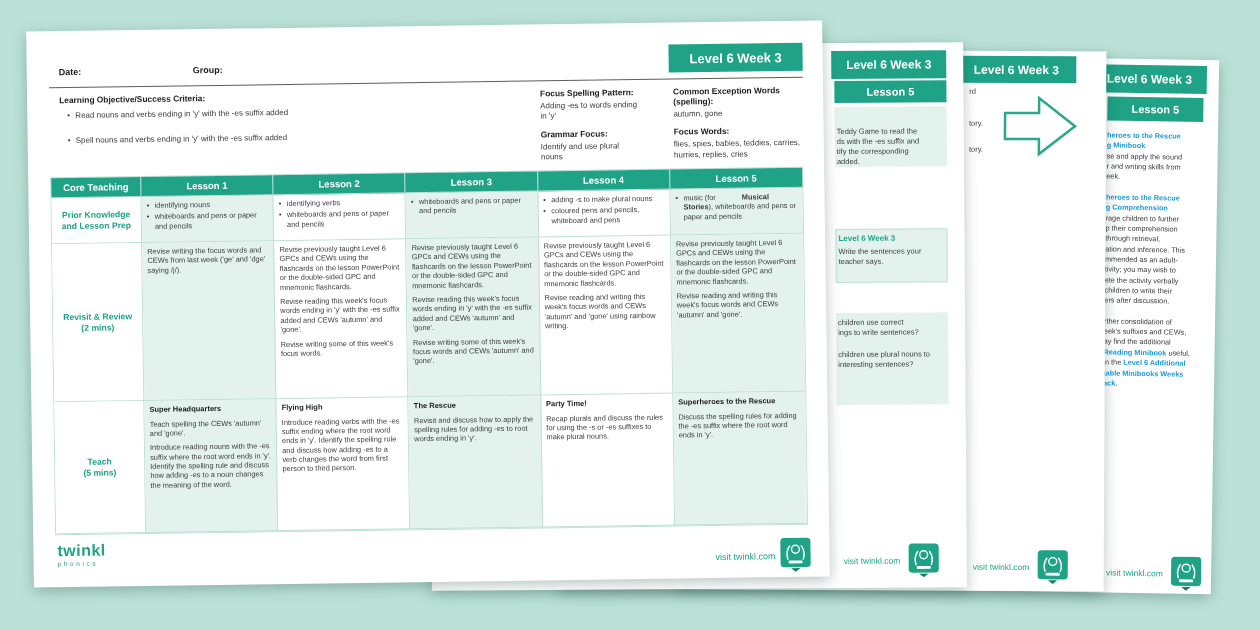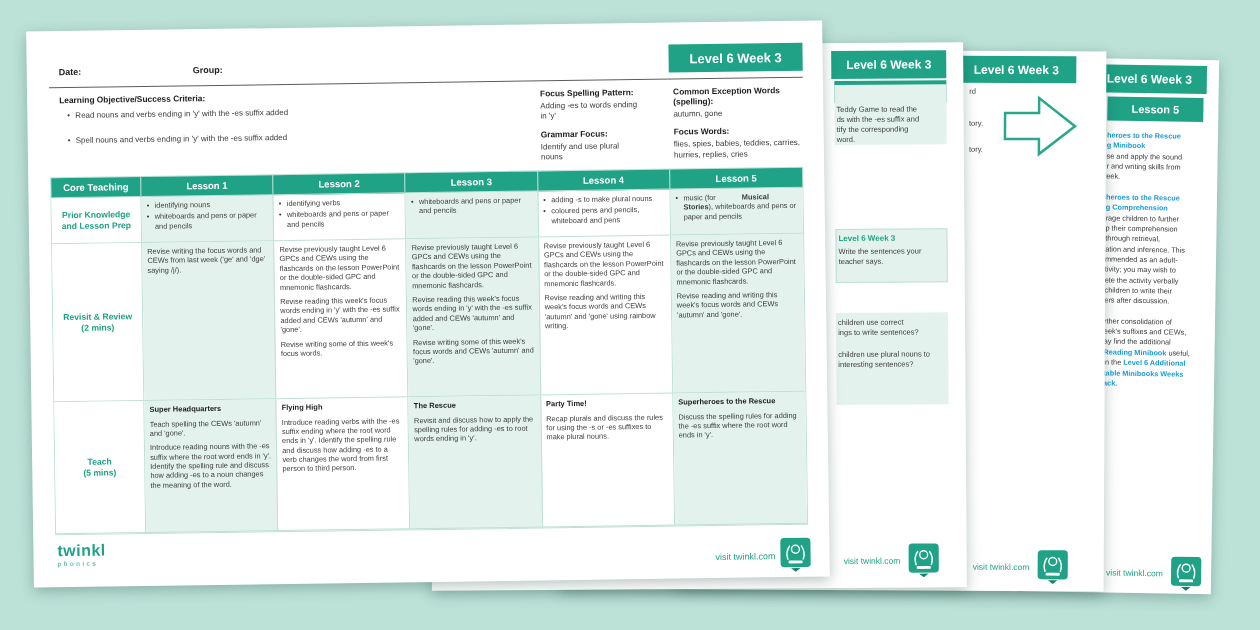--- a/index.html
+++ b/index.html
@@ -52,21 +52,21 @@
   .visit-front{left:682px;top:530px;}
   .qbadge{width:32px;height:36px;}
   .qbadge-front{left:746px;top:516px;}
   .footer-row{display:flex;align-items:center;gap:7px;}
   
   .frag{font-size:7.5px;line-height:1.32;color:var(--ink);}
   .teal-b{color:var(--teal);font-weight:bold;}
   .mintblock{background:var(--mint-cell);}
   .p2-badge{left:403px;top:8px;width:115px;height:28px;font-size:12px;}
   .p2-lesson{left:406px;top:38px;width:112px;height:22px;font-size:11px;}
-  .p2-cell1{left:406px;top:42px;width:112px;height:60px;padding:20px 2px;}
+  .p2-cell1{left:406px;top:64px;width:112px;height:60px;padding:20px 2px;}
   .p2-cell2{left:406px;top:124px;width:112px;padding:2px;}
   .p2-musical{font-size:7.8px;margin-bottom:4px;}
   .p2-box{left:406px;top:186px;width:112px;height:54px;padding:4px 2px;border:1px solid var(--grid);}
   .p2-box-title{font-size:8px;margin-bottom:4px;}
   .p2-assess{left:406px;top:270px;width:112px;height:92px;padding:5px 2px;}
   .assess-gap{height:12px;}
   .p2-footer{left:412px;top:500px;}
   .p3-badge{left:395px;top:5px;width:120px;height:27px;font-size:12px;}
   .p3-frag1{left:408px;top:36px;}
   .p3-arrow{left:440px;top:42px;}
@@ -155,21 +155,21 @@
     </div>
   </div>
 
   <div class="page p2">
     <div class="abs badge p2-badge">Level 6 Week 3</div>
     <div class="abs badge p2-lesson">Lesson 5</div>
     <div class="abs mintblock p2-cell1">
       <div class="frag">Teddy Game to read the</div>
       <div class="frag">ds with the -es suffix and</div>
       <div class="frag">tify the corresponding</div>
-      <div class="frag">word.</div>
+      <div class="frag">added.</div>
     </div>
     <div class="abs mintblock p2-box">
       <div class="teal-b p2-box-title">Level 6 Week 3</div>
       <div class="frag">Write the sentences your</div>
       <div class="frag">teacher says.</div>
     </div>
     <div class="abs mintblock p2-assess">
       <div class="frag">children use correct</div>
       <div class="frag">ings to write sentences?</div>
       <div class="assess-gap"></div>

